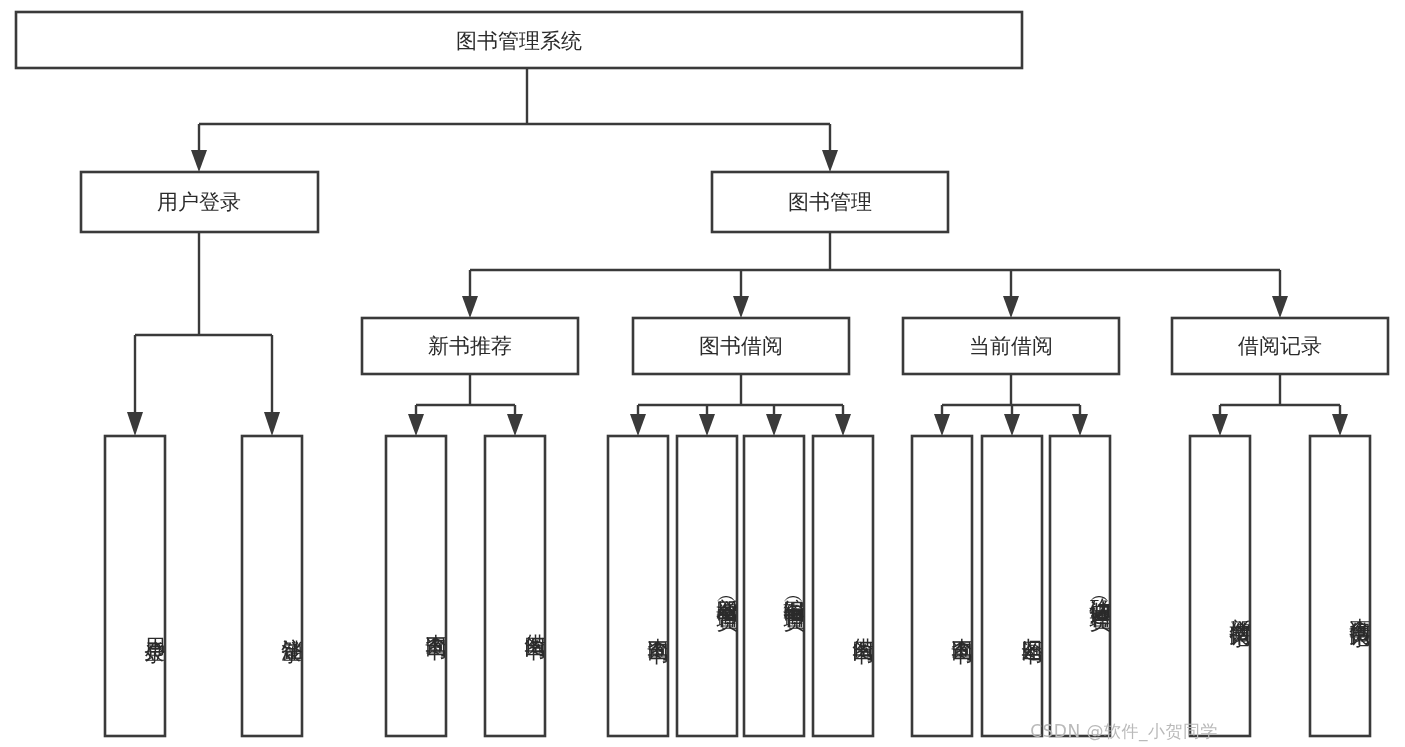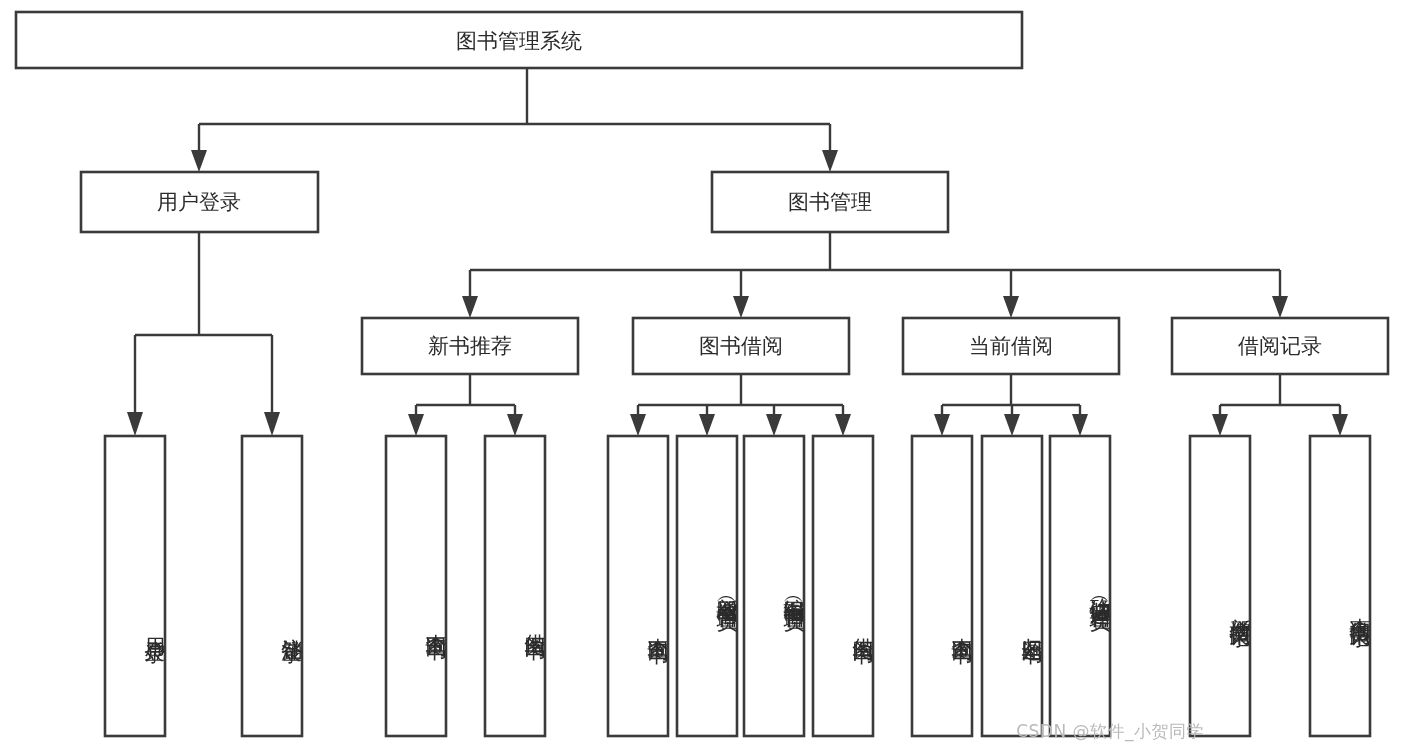--- a/index.html
+++ b/index.html
@@ -69,21 +69,21 @@
     color: #2b2b2b;
     letter-spacing: 2px;
     white-space: nowrap;
     display: flex;
     align-items: flex-start;
     justify-content: center;
     pointer-events: none;
   }
   .watermark {
     position: absolute;
-    right: 22px;
+    right: 8px;
     bottom: 4px;
     font-family: "DejaVu Sans", "Liberation Sans", sans-serif;
     font-size: 17px;
     color: #b9b9b9;
     white-space: nowrap;
     letter-spacing: 0.5px;
   }
 </style>
 </head>
 <body>

